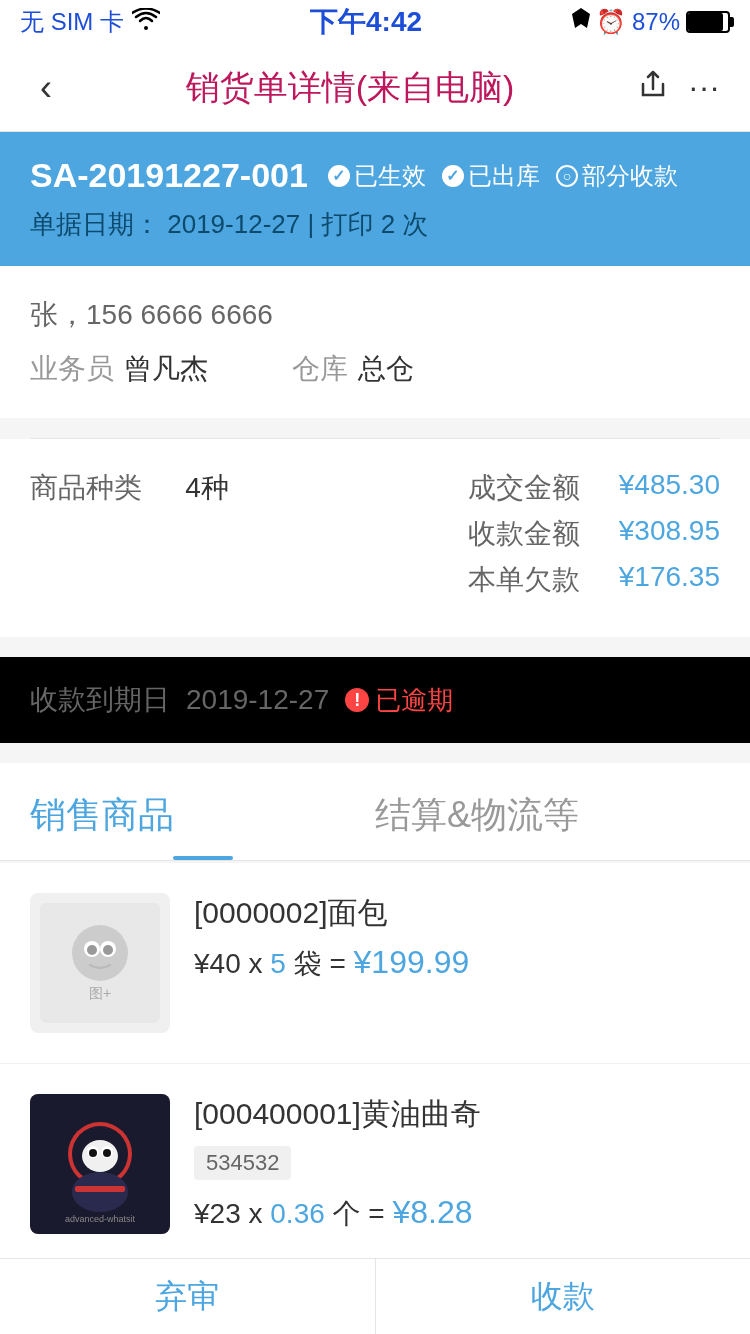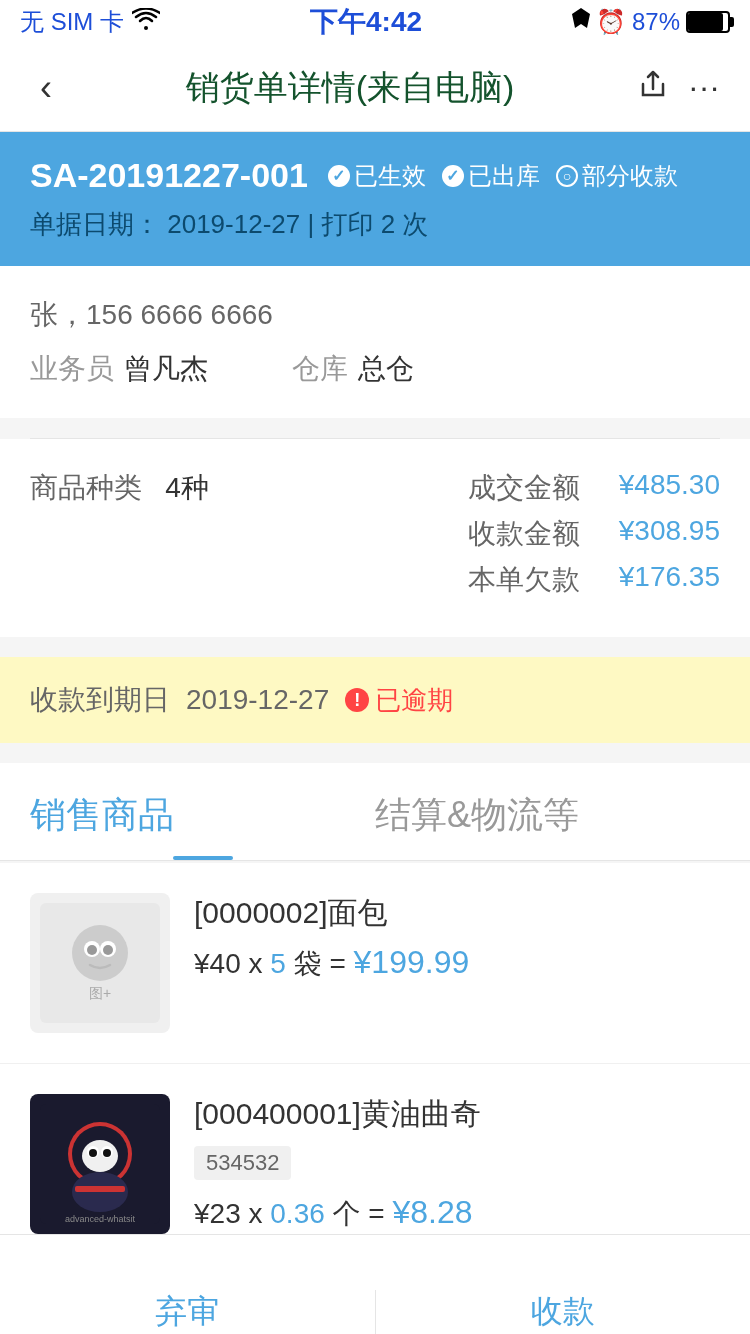--- a/index.html
+++ b/index.html
@@ -54,21 +54,21 @@
       font-size: 36px;
       color: #333;
       cursor: pointer;
       padding: 10px;
     }
     .nav-title {
       flex: 1;
       text-align: center;
       font-size: 34px;
       font-weight: 500;
-      color: #14532d;
+      color: #be185d;
     }
     .nav-right {
       display: flex;
       gap: 20px;
       align-items: center;
     }
     .nav-icon {
       font-size: 32px;
       color: #333;
       cursor: pointer;
@@ -183,35 +183,36 @@
     }
     .summary-left { }
     .summary-item {
       font-size: 28px;
       color: #666;
       margin-bottom: 4px;
     }
     .summary-count {
       color: #333;
       font-weight: 500;
+      margin-left: 20px;
     }
     .summary-right { text-align: right; }
     .amount-row {
       display: flex;
       justify-content: flex-end;
       gap: 20px;
       margin-bottom: 8px;
       font-size: 28px;
     }
     .amount-label { color: #666; }
     .amount-value { color: #4da6e0; min-width: 120px; text-align: right; }
 
     
     .due-section {
-      background: #fef9c3;
+      background: #000000;
       padding: 24px 30px;
       margin-bottom: 20px;
       display: flex;
       align-items: center;
       gap: 16px;
       font-size: 28px;
       color: #666;
     }
     .overdue-badge {
       display: flex;
@@ -301,25 +302,24 @@
       color: #333;
     }
     .price-blue { color: #4da6e0; }
     .price-total { color: #4da6e0; font-size: 32px; font-weight: 500; }
 
     
     .bottom-bar {
       position: fixed;
       bottom: 0;
       width: 750px;
-      height: 100px;
+      height: 76px;
       background: #fff;
       border-top: 1px solid #e5e5e5;
       display: flex;
-      align-items: flex-end;
     }
     .bottom-btn {
       flex: 1;
       display: flex;
       align-items: center;
       justify-content: center;
       font-size: 32px;
       cursor: pointer;
     }
     .bottom-btn.cancel { color: #4da6e0; border-right: 1px solid #e5e5e5; }

